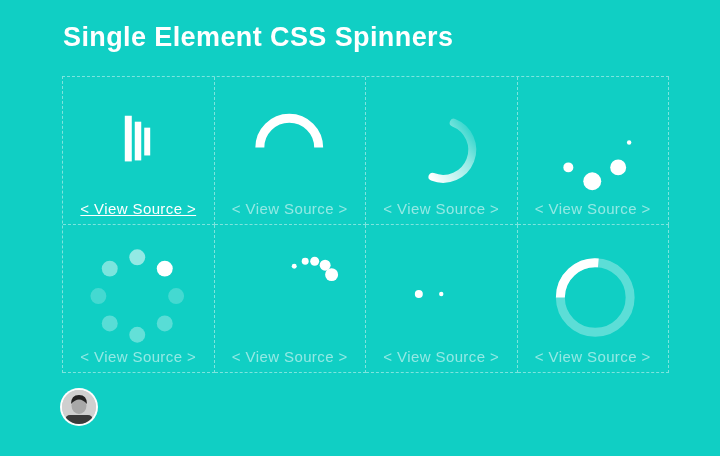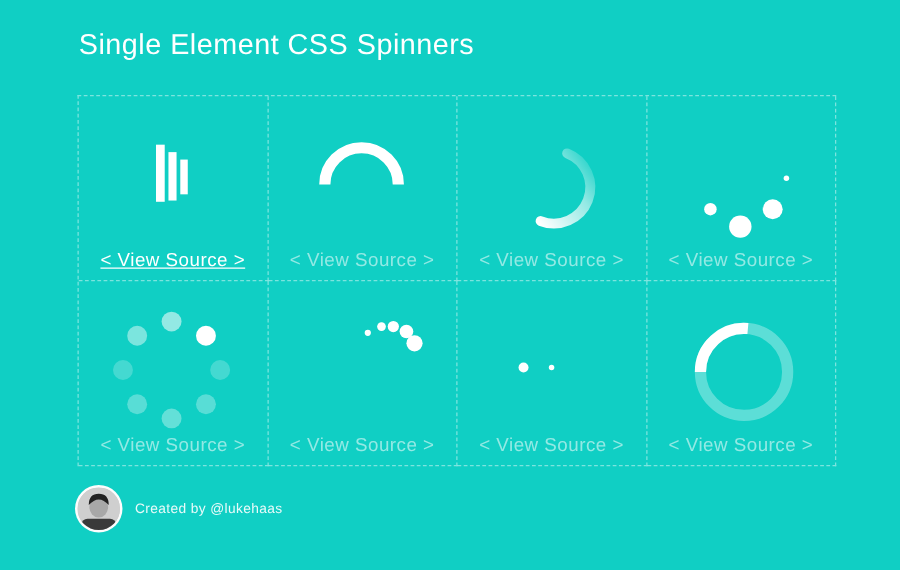--- a/index.html
+++ b/index.html
@@ -6,21 +6,21 @@
     margin: 0; padding: 0;
     width: 720px; height: 456px;
     background: #10CFC4;
     font-family: "Liberation Sans", sans-serif;
     overflow: hidden;
   }
   .page { position: relative; width: 720px; height: 456px; background: #10CFC4; }
 
   .page-title {
     position: absolute; left: 63px; top: 22px; margin: 0;
-    color: #ffffff; font-size: 23px; font-weight: 400;
+    color: #ffffff; font-size: 27px; font-weight: 700;
     letter-spacing: 0.4px;
   }
 
   .spinner-grid {
     position: absolute; left: 62px; top: 76px;
     width: 606px; height: 296px;
     display: grid;
     grid-template-columns: repeat(4, 1fr);
     grid-template-rows: repeat(2, 1fr);
     border-left: 1px dashed rgba(255,255,255,0.45);
@@ -158,16 +158,15 @@
 
   <div class="footer">
     <div class="avatar">
       <svg viewBox="0 0 34 34" width="34" height="34">
         <rect width="34" height="34" fill="#cfcfcf"></rect>
         <rect x="3" y="25" width="28" height="12" rx="5" fill="#3a3a3a"></rect>
         <ellipse cx="17" cy="15.5" rx="7.5" ry="8.5" fill="#a8a8a8"></ellipse>
         <path d="M 9 14 Q 9 5 17 5 Q 25 5 25 14 Q 21 9.5 17 9.5 Q 13 9.5 9 14 Z" fill="#222222"></path>
       </svg>
     </div>
-    <span class="credit">Created by @lukehaas</span>
   </div>
 
 </div>
 
 </body></html>

